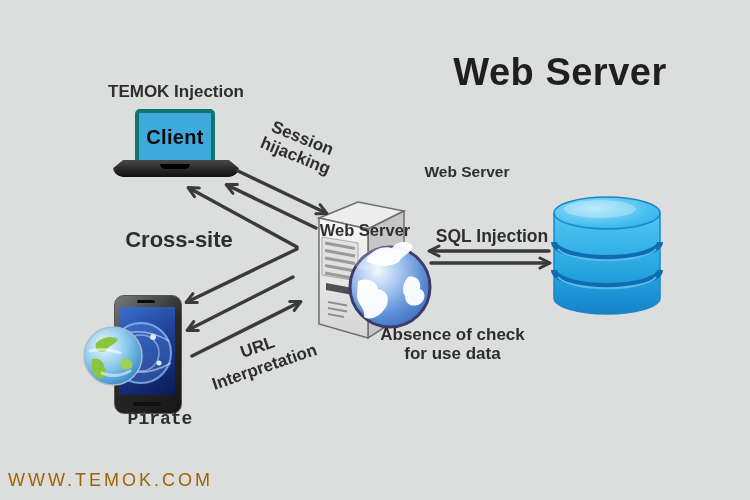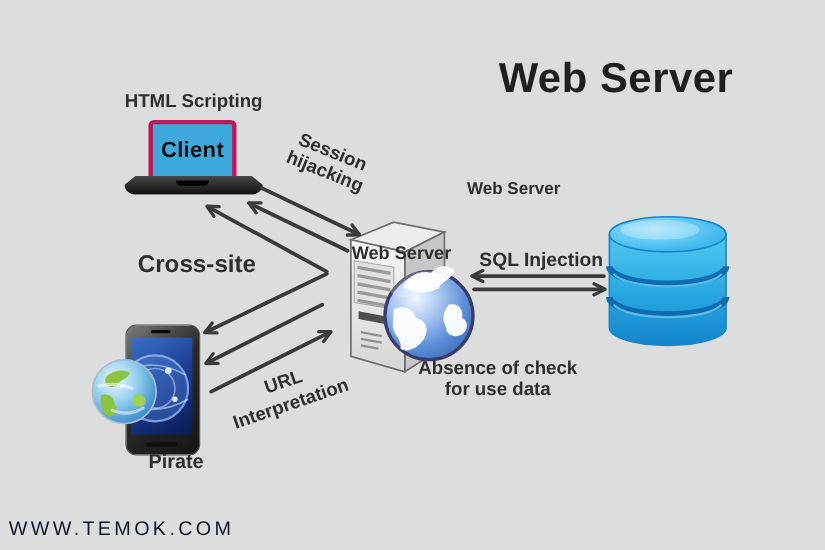--- a/index.html
+++ b/index.html
@@ -10,26 +10,26 @@
   .lbl{position:absolute;font-weight:bold;color:#2e2e2e;text-align:center;}
   .lbl span{display:block;}
 
   
   .title{position:absolute;left:420px;top:50px;width:280px;text-align:center;
          font-size:38px;line-height:45px;font-weight:bold;color:#1f1f1f;letter-spacing:.5px;}
   .title span{display:block;}
 
   
   .watermark{position:absolute;left:8px;top:470px;font-size:18px;letter-spacing:3px;
-             color:#0f172a;font-weight:normal;}
+             color:#a16207;font-weight:normal;}
 
   
   .laptop{position:absolute;left:110px;top:105px;width:135px;height:80px;}
   .laptop-screen{position:absolute;left:25px;top:4px;width:72px;height:48px;
-      background:#3fa8dc;border:4px solid #be185d;border-radius:5px 5px 1px 1px;
+      background:#3fa8dc;border:4px solid #0f766e;border-radius:5px 5px 1px 1px;
       display:flex;align-items:center;justify-content:center;}
   .laptop-screen b{font-size:20px;color:#0c0c0c;letter-spacing:.3px;}
   .laptop-base{position:absolute;left:3px;top:55px;width:126px;height:17px;
       background:linear-gradient(#484848,#101010);
       border-radius:3px 3px 10px 10px;
       clip-path:polygon(0 48%,8% 0,92% 0,100% 48%,100% 75%,94% 100%,6% 100%,0 75%);}
   .laptop-notch{position:absolute;left:50px;top:59px;width:30px;height:5px;
       background:#000;border-radius:0 0 5px 5px;}
 
   
@@ -71,21 +71,21 @@
       <line x1="297" y1="247" x2="189" y2="188" marker-end="url(#ah)"></line>
       <line x1="297" y1="249" x2="187" y2="302" marker-end="url(#ah)"></line>
       <line x1="293" y1="277" x2="188" y2="330" marker-end="url(#ah)"></line>
       <line x1="192" y1="356" x2="300" y2="302" marker-end="url(#ah)"></line>
       <line x1="549" y1="251" x2="430" y2="251" marker-end="url(#ah)"></line>
       <line x1="431" y1="263" x2="549" y2="263" marker-end="url(#ah)"></line>
     </g>
   </svg>
 
   <div class="lbl" style="left:76px;top:82px;width:200px;font-size:17px;">
-    <span>HTML Scripting</span>
+    <span>TEMOK Injection</span>
   </div>
   <div class="laptop">
     <div class="laptop-screen">
       <b>Client</b>
     </div>
     <div class="laptop-base"></div>
     <div class="laptop-notch"></div>
   </div>
 
   <div class="lbl" style="left:243px;top:128px;width:112px;font-size:17px;line-height:19px;transform:rotate(22deg);">
@@ -206,21 +206,21 @@
           <stop offset="1" stop-color="#1c66a6"></stop>
         </radialGradient>
       </defs>
       <circle cx="31" cy="31" r="29" fill="url(#earthG)" stroke="#a9bccf" stroke-width="1.5"></circle>
       <path d="M14,18 c6,-6 16,-8 22,-4 c-2,6 -10,6 -12,12 c-6,2 -12,0 -10,-8 z" fill="#8bc53f"></path>
       <path d="M10,34 c6,-2 12,2 12,8 c4,4 2,10 -4,12 c-6,-2 -10,-10 -8,-20 z" fill="#8bc53f"></path>
       <path d="M40,34 c6,-2 12,2 10,8 c-4,4 -10,4 -12,-2 z" fill="#9ed153"></path>
       <path d="M8,26 q14,-4 30,2" fill="none" stroke="#ffffff" stroke-width="3" opacity="0.55" stroke-linecap="round"></path>
       <path d="M20,48 q14,6 28,-2" fill="none" stroke="#ffffff" stroke-width="3" opacity="0.5" stroke-linecap="round"></path>
     </svg>
-    <div class="lbl" style="left:30px;top:119px;width:110px;font-size:18px;position:absolute;">
+    <div class="lbl" style="left:30px;top:119px;width:110px;font-size:18px;position:absolute;font-family:Liberation Mono, monospace;">
       <span>Pirate</span>
     </div>
   </div>
 
   <div class="watermark">
     <span>WWW.TEMOK.COM</span>
   </div>
 
 </div>
 

